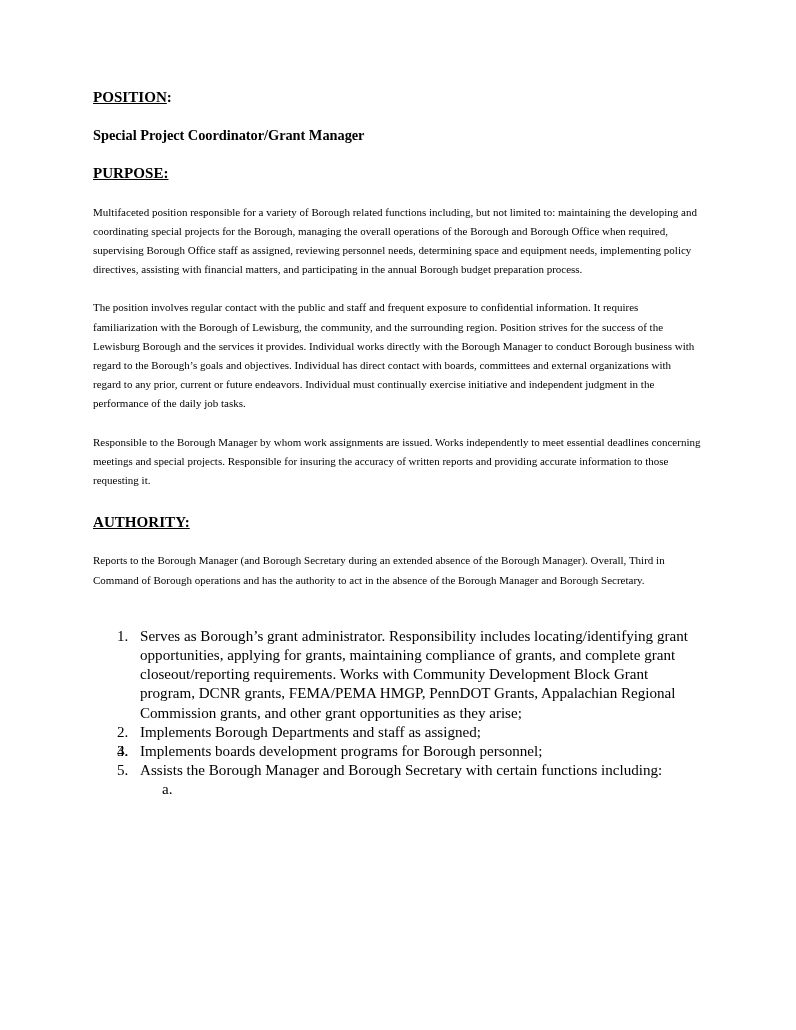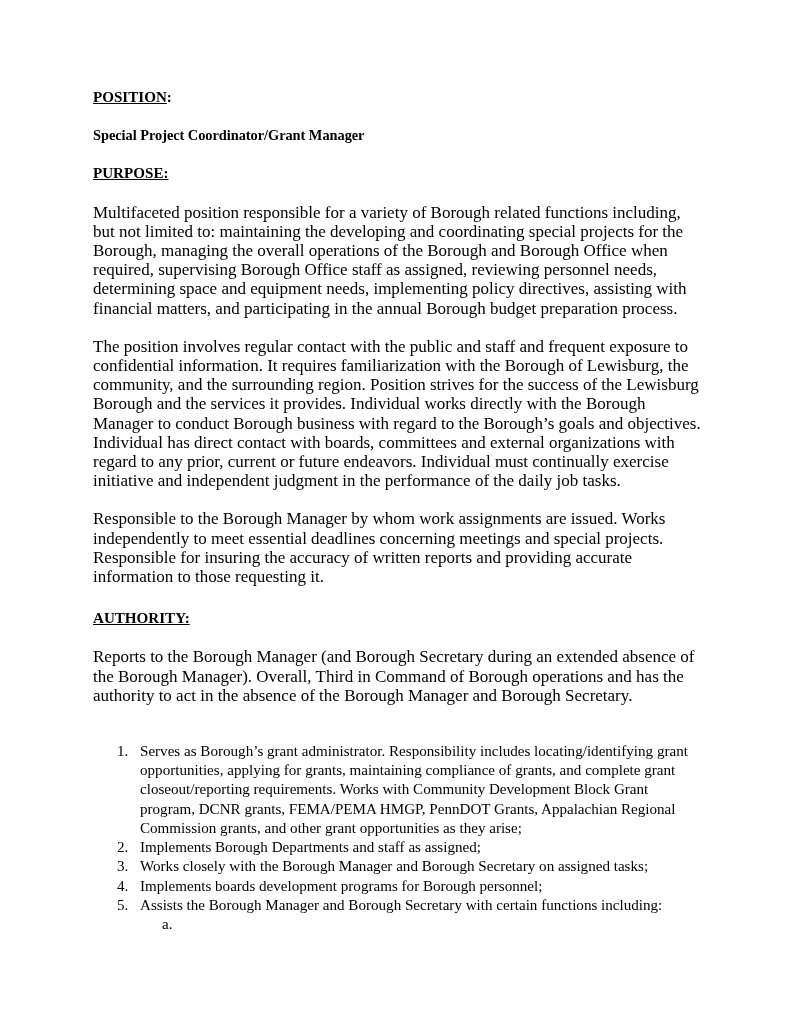--- a/index.html
+++ b/index.html
@@ -46,21 +46,21 @@
     font-weight: bold;
     font-size: 14.4px;
     line-height: 19.2px;
     margin: 0;
     letter-spacing: -0.05px;
   }
 
   
   .para {
     margin: 0;
-    font-size: 17px;
+    font-size: 11px;
     line-height: 19.2px;
     text-align: left;
   }
   .para-gap {
     height: 19px;
   }
   .gap-md { height: 19px; }
   .gap-lg { height: 23px; }
 
   
@@ -149,21 +149,20 @@
           <span>Serves as Borough’s grant administrator.   Responsibility includes locating/identifying grant opportunities, applying for grants, maintaining compliance of grants, and complete grant closeout/reporting requirements. Works with Community Development Block Grant program, DCNR grants, FEMA/PEMA HMGP, PennDOT Grants, Appalachian Regional Commission grants, and other grant opportunities as they arise;</span>
         </li>
 
         <li>
           <span class="marker">2.</span>
           <span>Implements Borough Departments and staff as assigned;</span>
         </li>
 
         <li>
           <span class="marker">3.</span>
-          <span>Works closely with the Borough Manager and Borough Secretary on assigned tasks;</span>
         </li>
 
         <li>
           <span class="marker">4.</span>
           <span>Implements boards development programs for Borough personnel;</span>
         </li>
 
         <li>
           <span class="marker">5.</span>
           <span>Assists the Borough Manager and Borough Secretary with certain functions including:</span>

